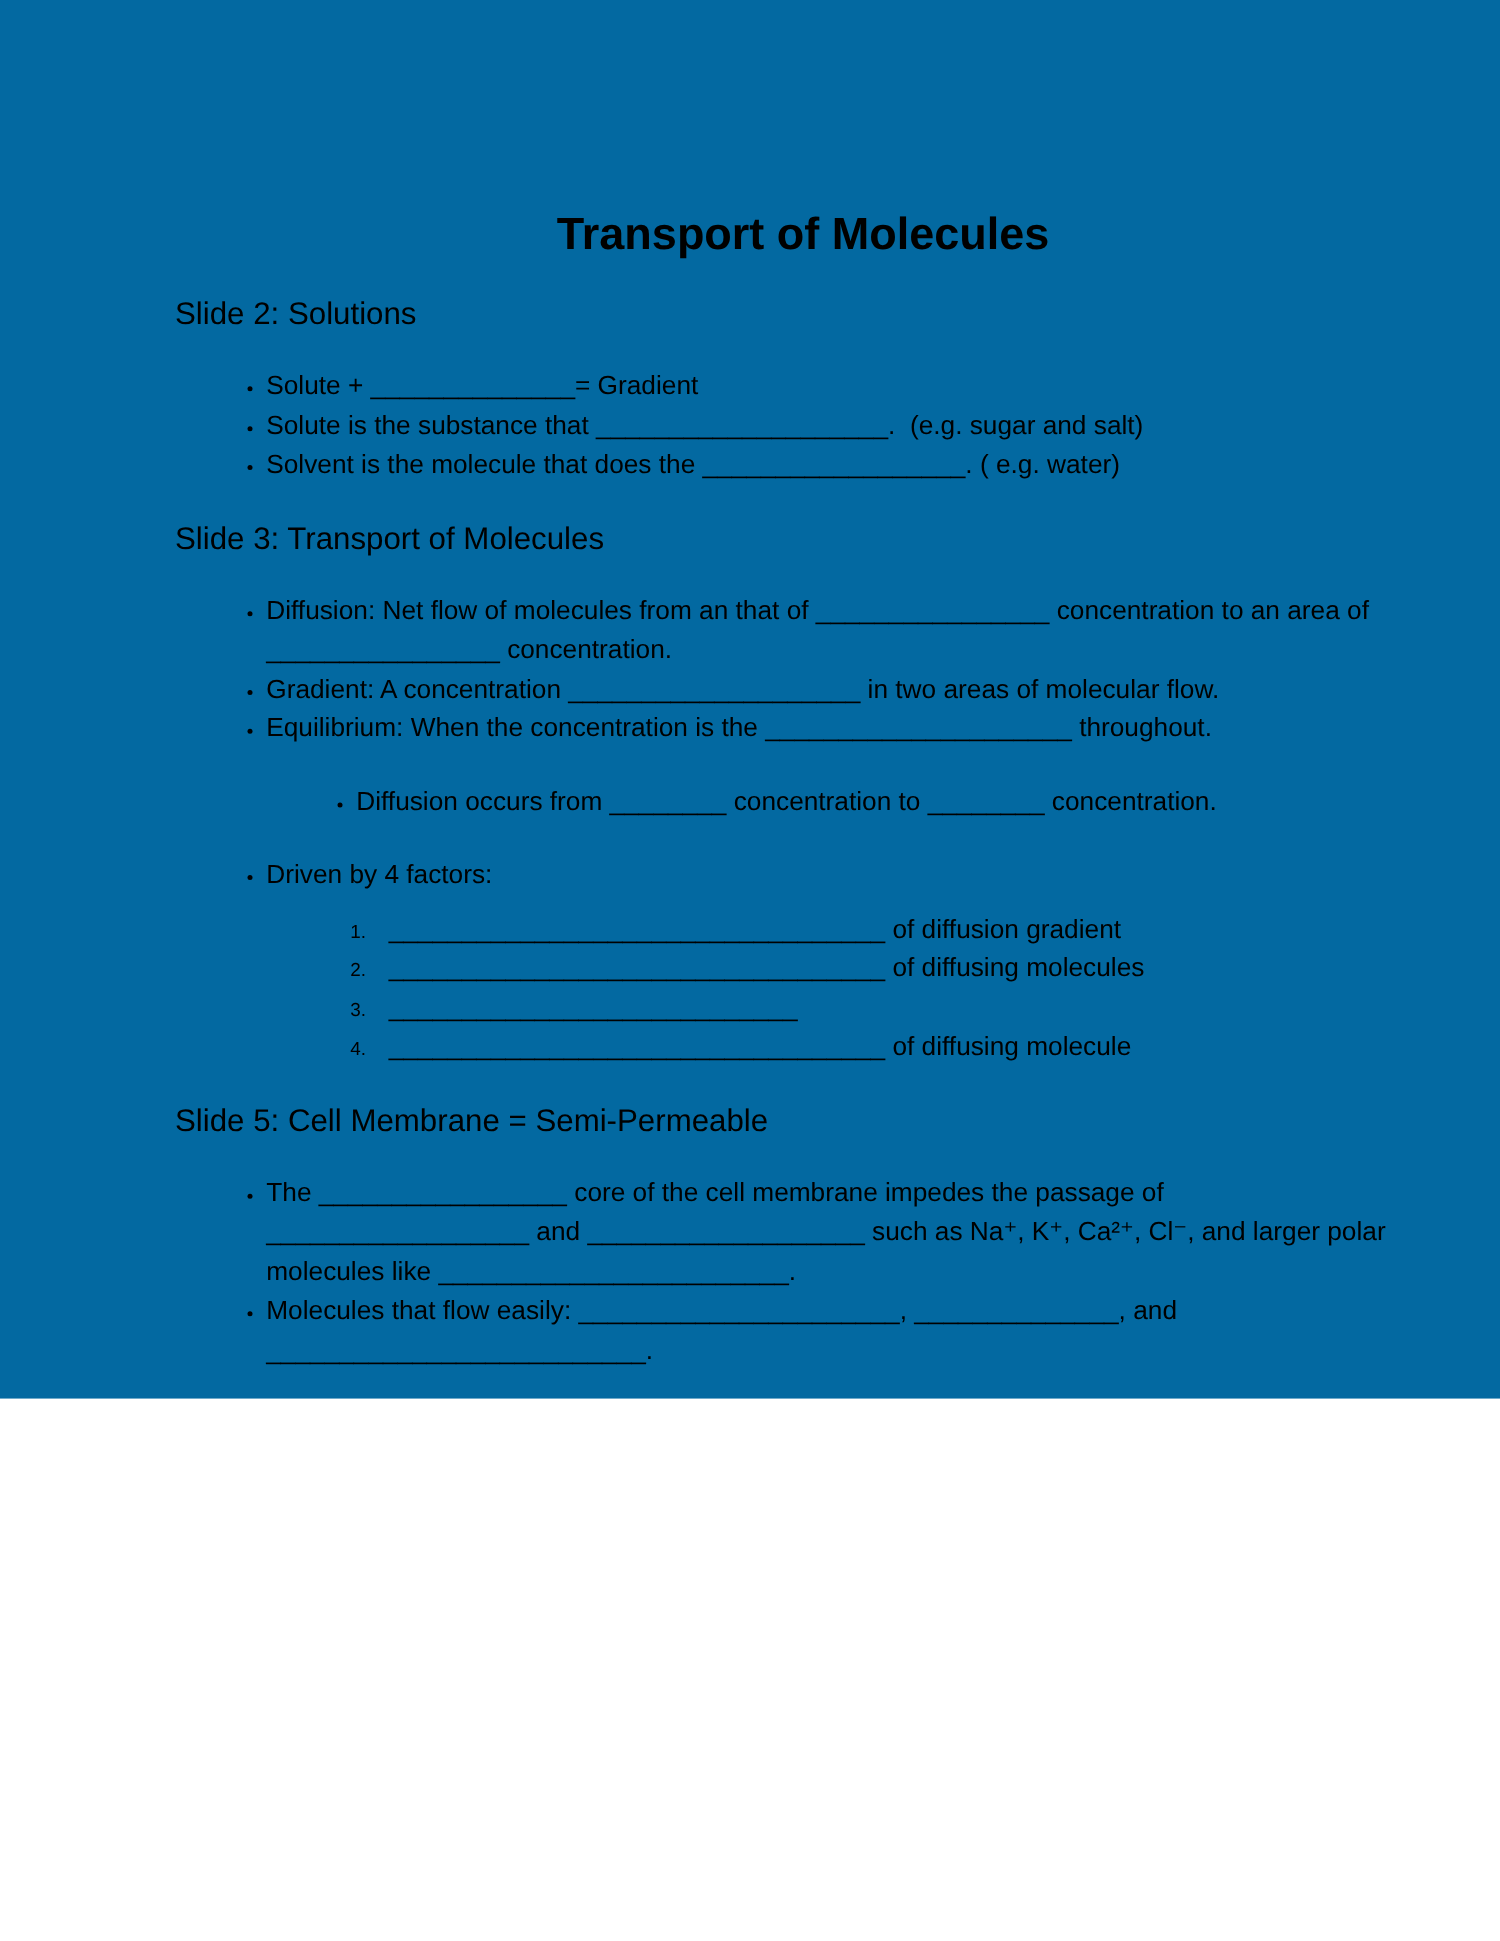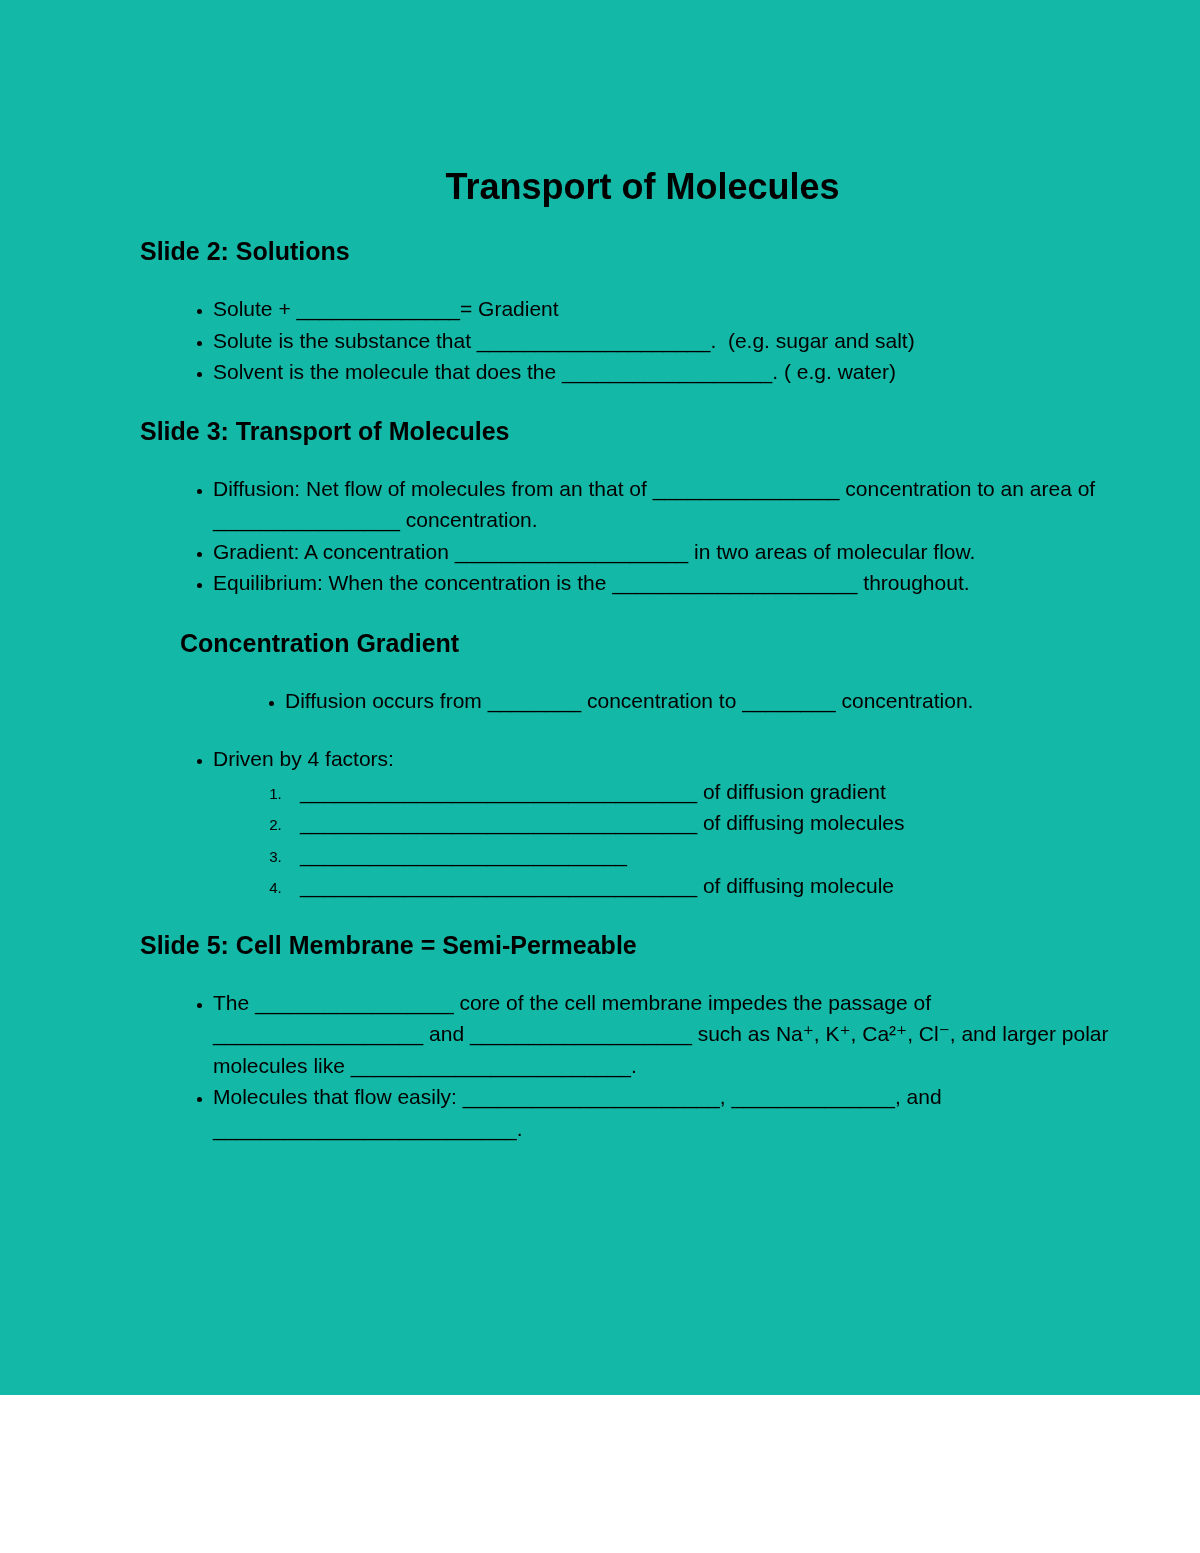--- a/index.html
+++ b/index.html
@@ -1,61 +1,61 @@
 <!DOCTYPE html>
 <html><head>
 <meta charset="utf-8">
 <style>
   * { box-sizing: border-box; }
   html, body { margin: 0; padding: 0; background: #ffffff; }
   .page {
     position: relative;
     width: 1200px;
-    height: 1395px;
+    height: 1119px;
     margin: 0 auto;
-    background: #14b8a6;
+    background: #0369a1;
     color: #000000;
     font-family: "Liberation Sans", "DejaVu Sans", sans-serif;
     font-size: 21px;
     line-height: 31.5px;
     padding: 166px 55px 40px 140px;
     overflow: hidden;
   }
   [data-bind] { white-space: pre-wrap; }
   h1.doc-title {
     font-size: 36px;
     line-height: 42px;
     font-weight: bold;
     text-align: center;
     margin: 0;
   }
   h2.section-heading {
     font-size: 25px;
     line-height: 30px;
-    font-weight: bold;
+    font-weight: normal;
     margin: 28px 0 0 0;
   }
   h3.sub-heading {
     font-size: 25px;
     line-height: 30px;
     font-weight: bold;
     margin: 29px 0 0 40px;
   }
   ul.bullets {
     margin: 27px 0 0 0;
     padding: 0 0 0 73px;
     list-style: disc outside;
   }
   ul.bullets.sub {
     padding-left: 145px;
   }
   ul.bullets li { margin: 0; }
   ul.bullets li::marker { font-size: 0.72em; }
   ol.numbered {
-    margin: 1px;
+    margin: 12px;
     padding: 0 0 0 72px;
     list-style: decimal outside;
   }
   ol.numbered li { padding-left: 14px; }
   strong.term { font-weight: normal; }
 </style>
 </head>
 <body>
 
 <div class="page">
@@ -69,21 +69,20 @@
     <li><span data-bind="slide2.bullets.2">Solvent is the molecule that does the __________________. ( e.g. water)</span></li>
   </ul>
 
   <h2 class="section-heading" data-bind="slide3.heading">Slide 3: Transport of Molecules</h2>
   <ul class="bullets">
     <li><strong class="term" data-bind="slide3.bullets.0.term">Diffusion</strong><span data-bind="slide3.bullets.0.text">: Net flow of molecules from an that of ________________ concentration to an area of ________________ concentration.</span></li>
     <li><strong class="term" data-bind="slide3.bullets.1.term">Gradient</strong><span data-bind="slide3.bullets.1.text">: A concentration ____________________ in two areas of molecular flow.</span></li>
     <li><strong class="term" data-bind="slide3.bullets.2.term">Equilibrium</strong><span data-bind="slide3.bullets.2.text">: When the concentration is the _____________________ throughout.</span></li>
   </ul>
 
-  <h3 class="sub-heading" data-bind="slide3.subsection.heading">Concentration Gradient</h3>
   <ul class="bullets sub">
     <li><span data-bind="slide3.subsection.bullet">Diffusion occurs from ________ concentration to ________ concentration.</span></li>
   </ul>
 
   <ul class="bullets">
     <li>
       <span data-bind="slide4.intro_bullet">Driven by 4 factors:</span>
       <ol class="numbered">
         <li><span data-bind="slide4.numbered.0">__________________________________ of diffusion gradient</span></li>
         <li><span data-bind="slide4.numbered.1">__________________________________ of diffusing molecules</span></li>

